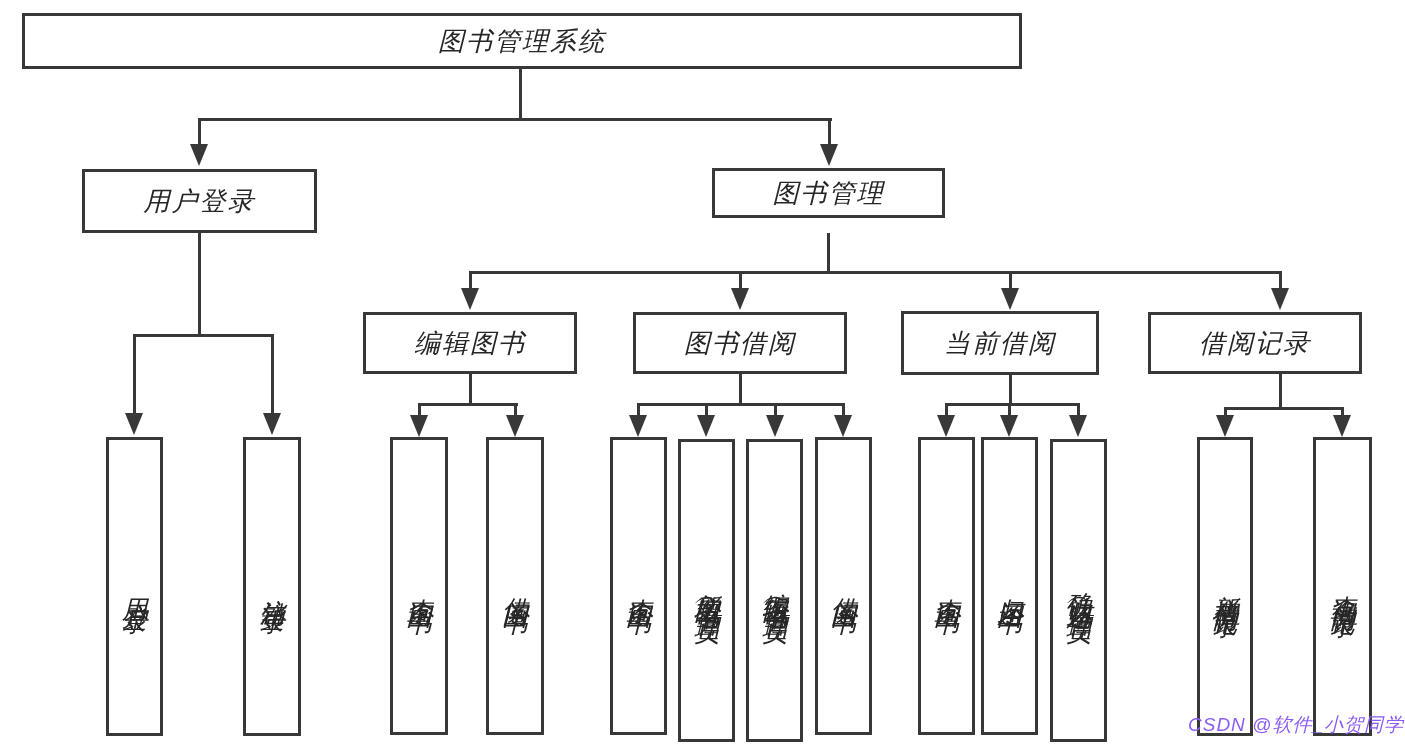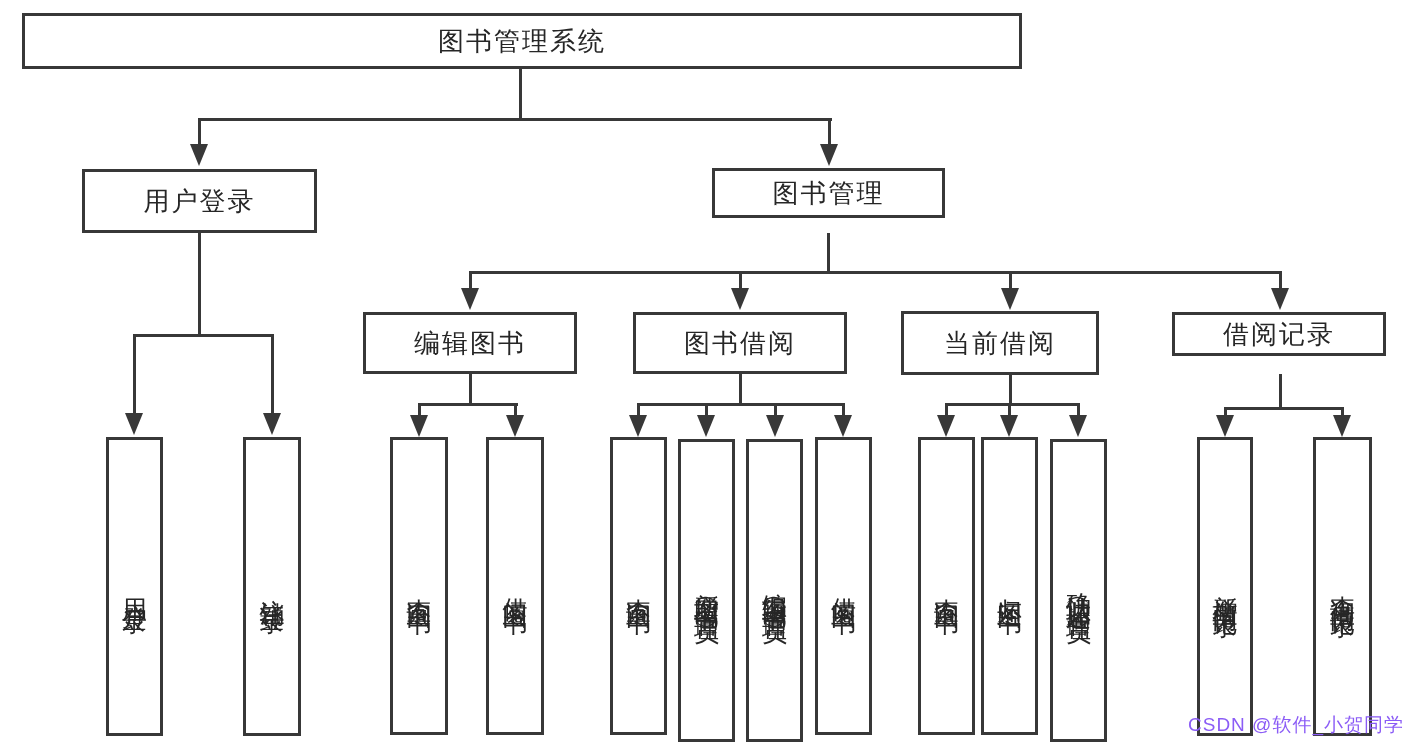--- a/index.html
+++ b/index.html
@@ -2,20 +2,21 @@
 <html><head>
 <meta charset="utf-8">
 <style>
   html,body{margin:0;padding:0;background:#ffffff;}
   #canvas{
     position:relative;
     width:1405px;height:747px;
     background:#ffffff;
     font-family:"Liberation Sans",sans-serif;
     overflow:hidden;
+    font-style:italic;
   }
   
   .box{
     position:absolute;
     box-sizing:border-box;
     border:3px solid #383838;
     background:#ffffff;
     display:flex;
     align-items:center;
     justify-content:center;
@@ -121,21 +122,21 @@
   <div class="box hbox" style="left:82px;top:169px;width:235px;height:64px">用户登录</div>
 
   <div class="box hbox" style="left:712px;top:168px;width:233px;height:50px">图书管理</div>
 
   <div class="box hbox" style="left:363px;top:312px;width:214px;height:62px">编辑图书</div>
 
   <div class="box hbox" style="left:633px;top:312px;width:214px;height:62px">图书借阅</div>
 
   <div class="box hbox" style="left:901px;top:311px;width:198px;height:64px">当前借阅</div>
 
-  <div class="box hbox" style="left:1172px;top:312px;width:214px;height:44px">借阅记录</div>
+  <div class="box hbox" style="left:1148px;top:312px;width:214px;height:62px">借阅记录</div>
 
   <div class="box vbox" style="left:106px;top:437px;width:57px;height:299px">
     <span>用户登录</span>
   </div>
 
   <div class="box vbox" style="left:243px;top:437px;width:58px;height:299px">
     <span>注销登录</span>
   </div>
 
   <div class="box vbox" style="left:390px;top:437px;width:58px;height:298px">

